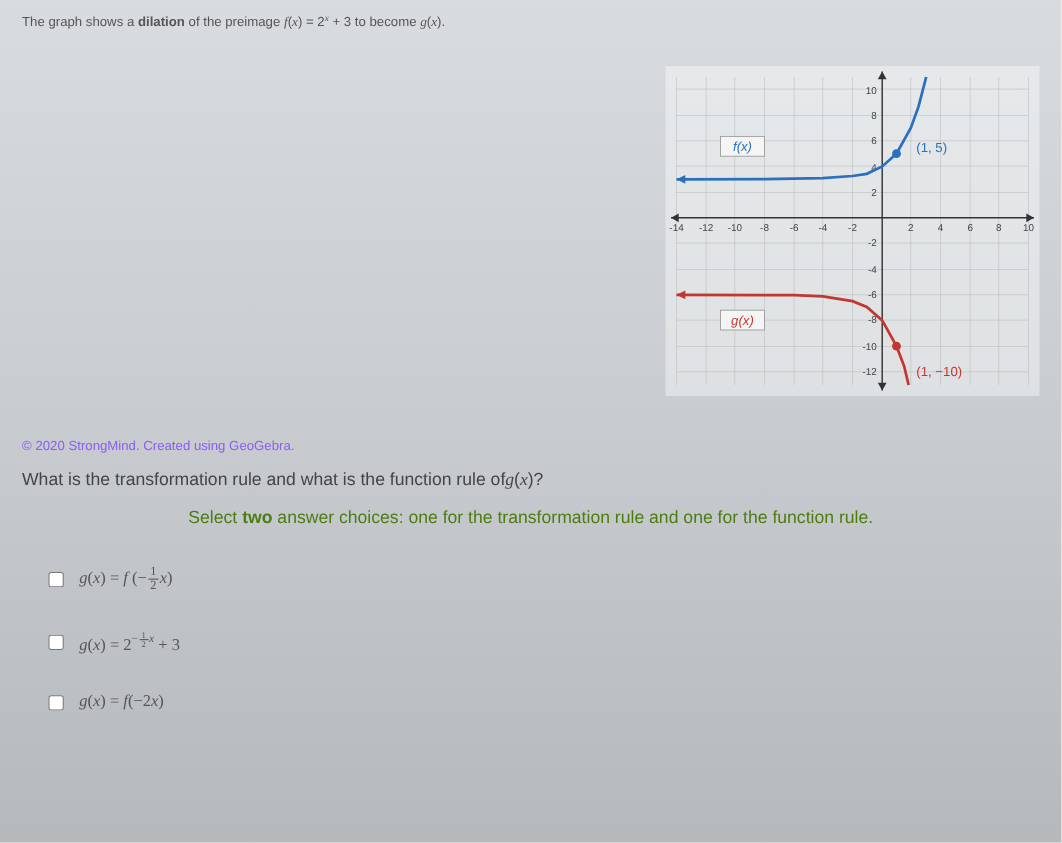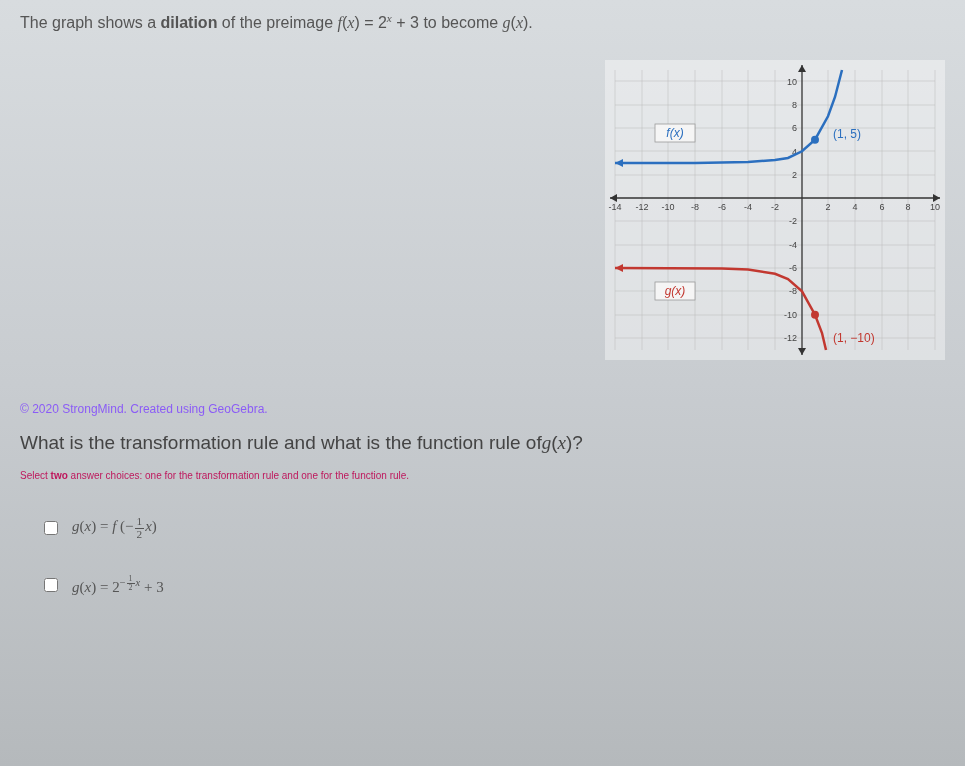--- a/index.html
+++ b/index.html
@@ -8,48 +8,49 @@
       background: linear-gradient(180deg, #d8dcdf 0%, #c8ccd0 50%, #b5b9bc 100%);
       width: 965px;
       height: 766px;
       padding: 12px 20px;
       color: #444;
       font-size: 14px;
       position: relative;
     }
     .question-text {
       color: #555;
-      font-size: 16px;
+      font-size: 12px;
       margin-bottom: 6px;
     }
     .math-i { font-style: italic; font-family: 'Times New Roman', serif; }
     .bold { font-weight: bold; }
     .graph-container {
       position: absolute;
       top: 60px;
       right: 20px;
       width: 340px;
       height: 300px;
       background: rgba(255,255,255,0.4);
     }
     .copyright {
       color: #8b5cf6;
       font-size: 12px;
       margin-top: 370px;
       margin-bottom: 16px;
     }
     .subq1 {
       color: #444;
-      font-size: 19px;
+      font-size: 16px;
       margin-bottom: 16px;
     }
     .subq2 {
-      color: #be185d;
-      font-size: 10px;
+      color: #4d7c0f;
+      font-size: 16px;
       margin-bottom: 24px;
+      text-align: center;
     }
     .choices {
       padding-left: 24px;
     }
     .choice {
       display: flex;
       align-items: center;
       margin-bottom: 20px;
       color: #555;
       margin-top: 35px;
@@ -180,13 +181,17 @@
 
 <div class="choices">
   <div class="choice">
     <input type="checkbox" style="">
     <span class="choice-label"><span class="math-i">g</span>(<span class="math-i">x</span>) = <span class="math-i">f</span> (−<span class="frac"><span class="num">1</span><span class="den">2</span></span><span class="math-i">x</span>)</span>
   </div>
   <div class="choice">
     <input type="checkbox" style="">
     <span class="choice-label"><span class="math-i">g</span>(<span class="math-i">x</span>) = 2<sup>−<span class="frac"><span class="num">1</span><span class="den">2</span></span><span class="math-i">x</span></sup> + 3</span>
   </div>
+  <div class="choice">
+    <input type="checkbox" style="">
+    <span class="choice-label"><span class="math-i">g</span>(<span class="math-i">x</span>) = <span class="math-i">f</span>(−2<span class="math-i">x</span>)</span>
+  </div>
 </div>
 
 </body></html>

